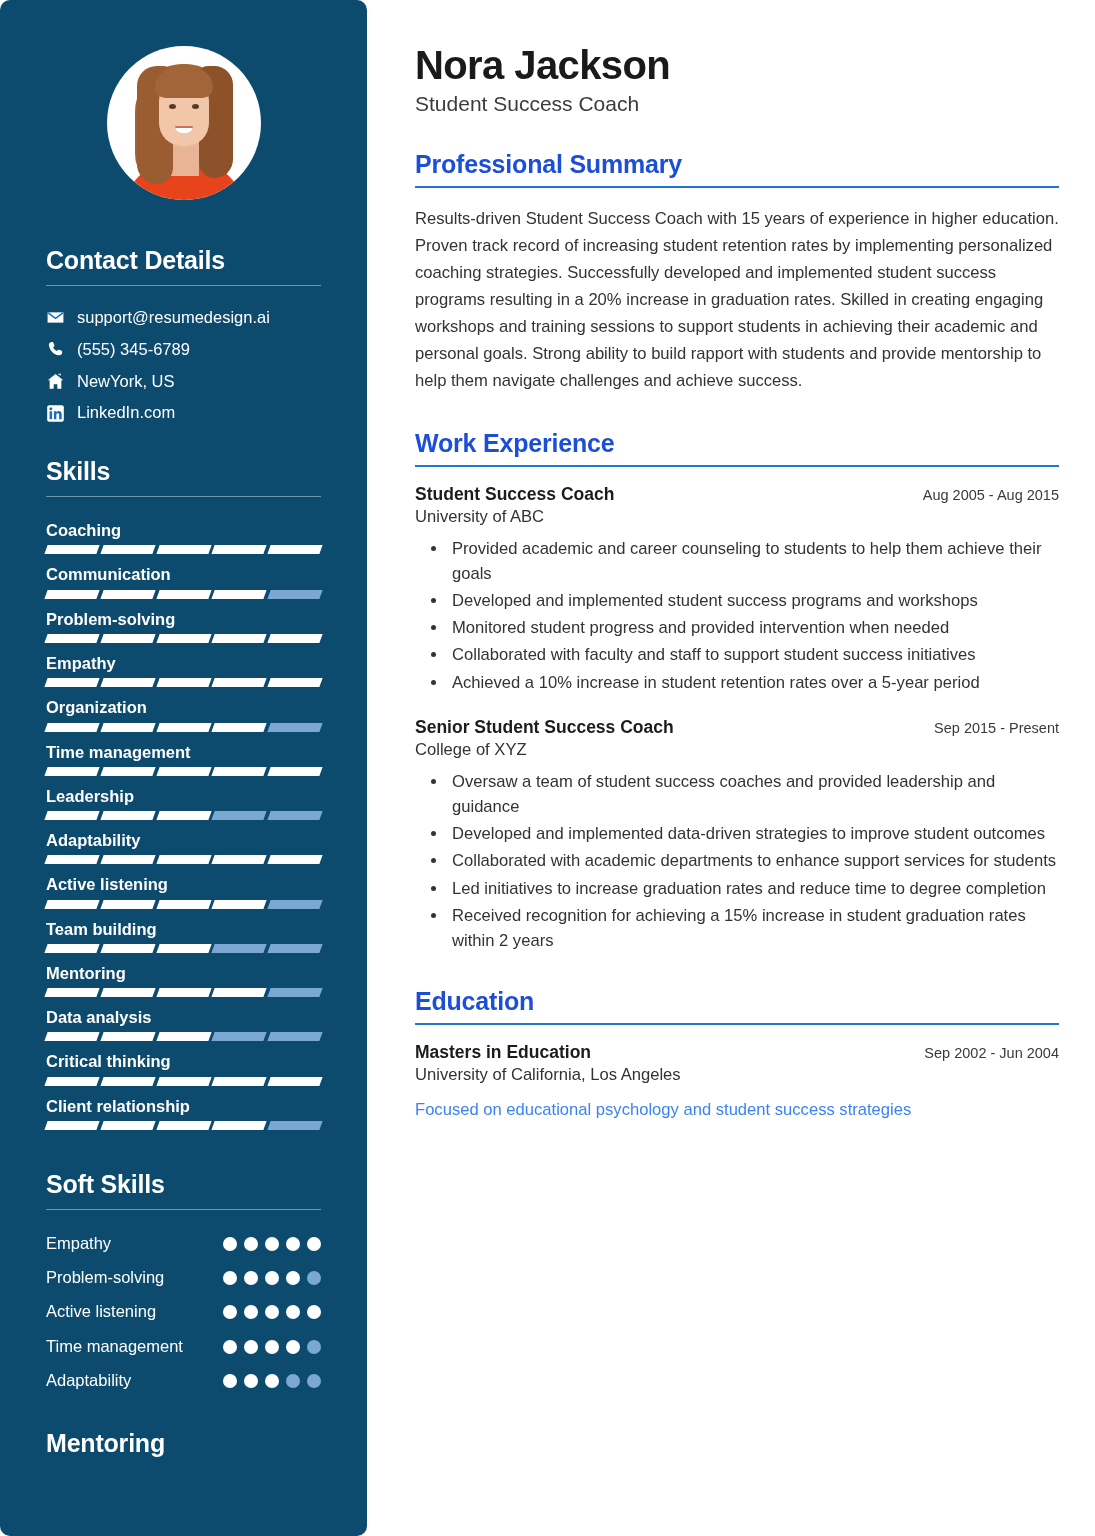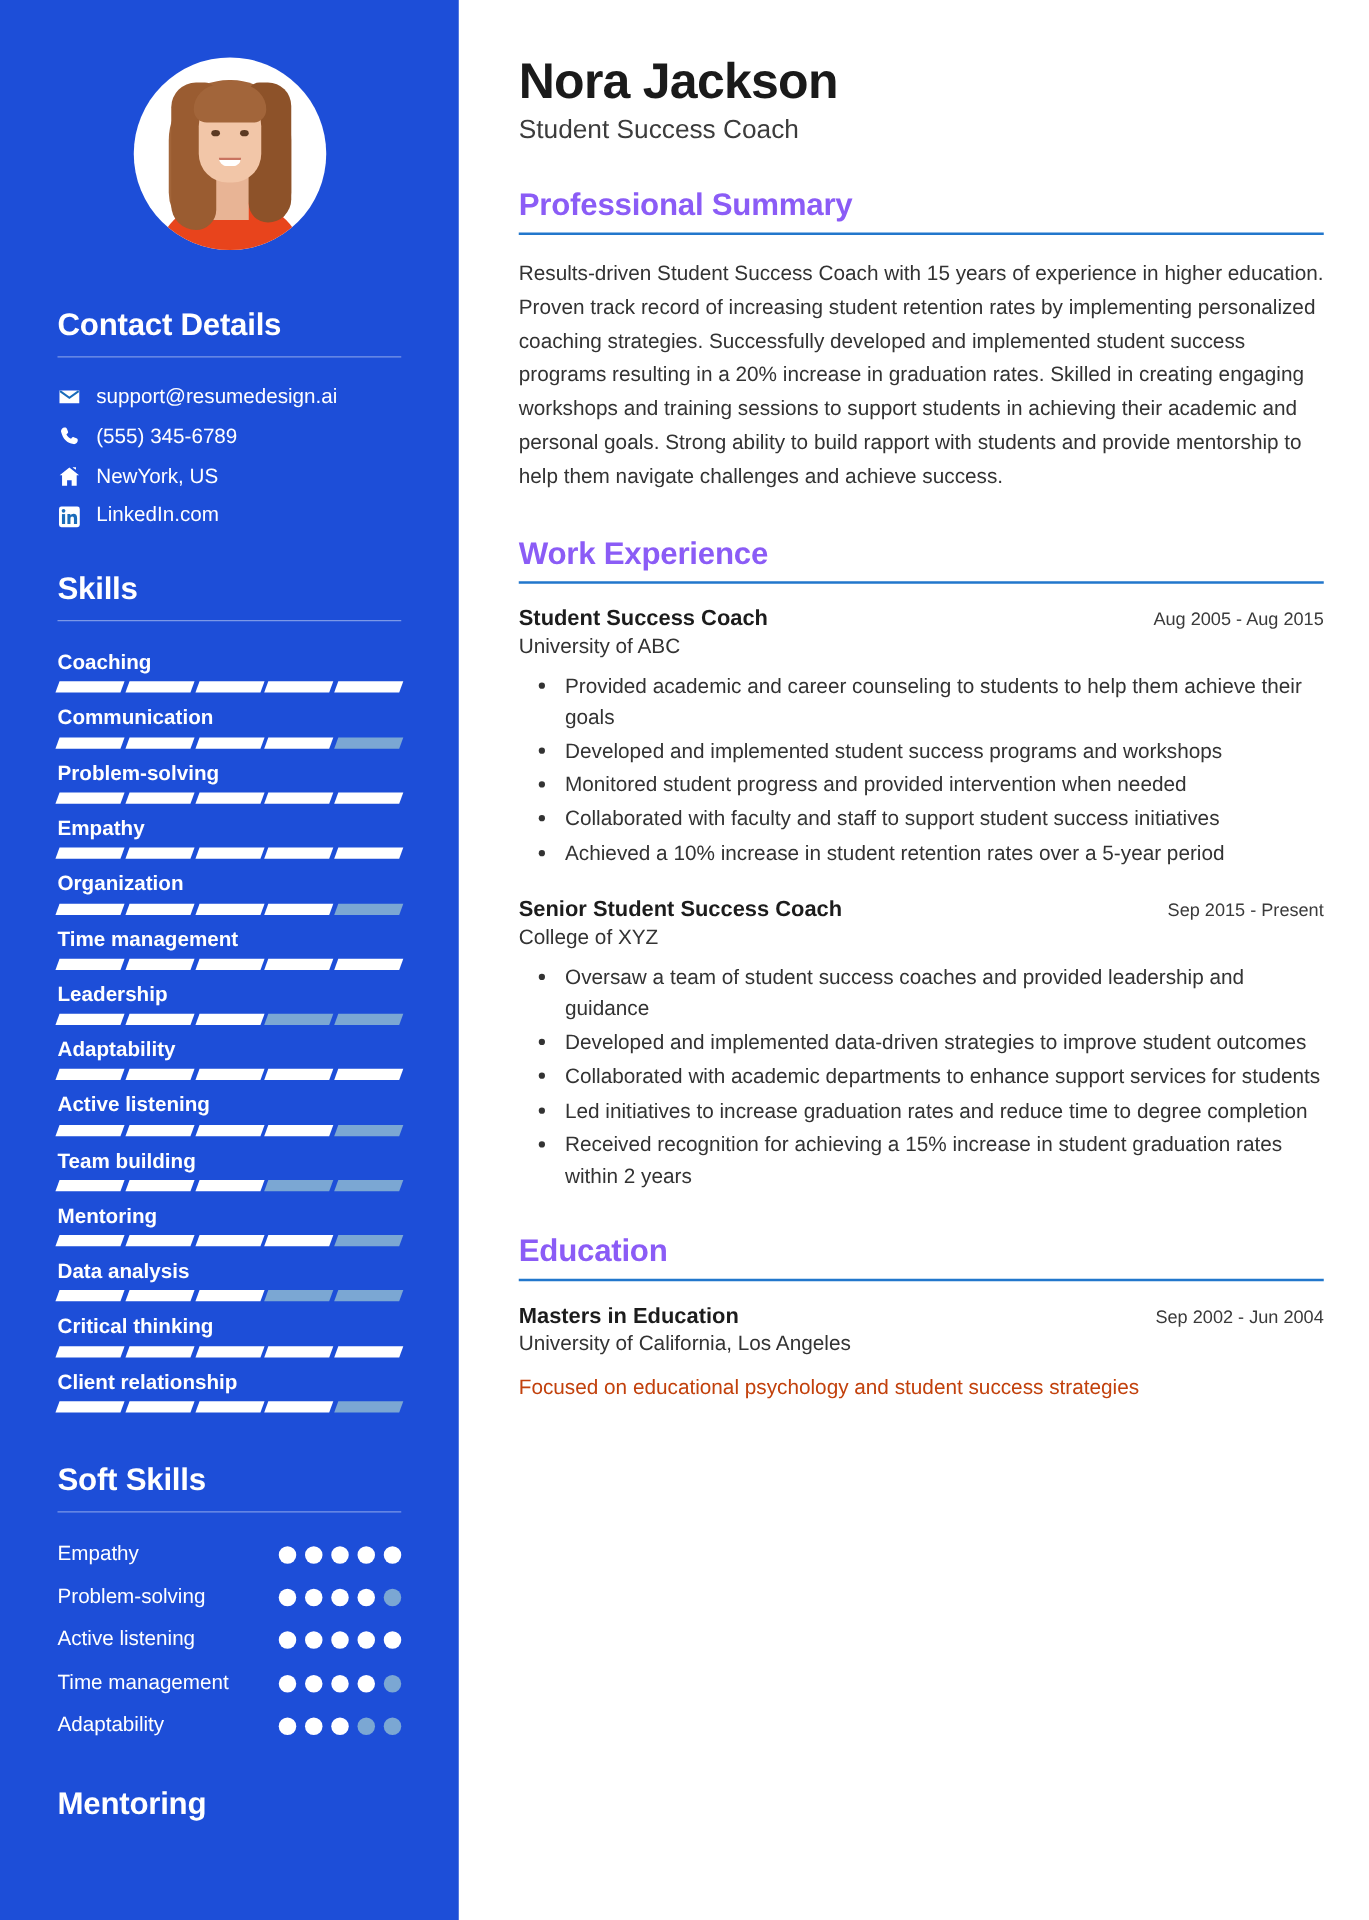--- a/index.html
+++ b/index.html
@@ -15,25 +15,26 @@
     width: 1095px;
     height: 1536px;
     display: flex;
     background: #ffffff;
   }
 
   
   .sidebar {
     width: 367px;
     min-width: 367px;
-    background: #1d4ed8;
+    background: #0c4a6e;
     color: #ffffff;
     padding: 46px 0 0 0;
     overflow: hidden;
     position: relative;
+    border-radius: 10px;
   }
   .photo-wrap {
     display: flex;
     justify-content: center;
     margin-bottom: 46px;
   }
   .photo {
     width: 154px;
     height: 154px;
     border-radius: 50%;
@@ -206,21 +207,21 @@
   .role {
     font-size: 21px;
     color: #3c3c3c;
     margin-top: 5px;
     font-weight: normal;
   }
   .sect { margin-top: 34px; }
   .sect-h {
     font-size: 25px;
     font-weight: bold;
-    color: #8b5cf6;
+    color: #1d4ed8;
     letter-spacing: -0.2px;
   }
   .sect-rule {
     height: 2px;
     background: #2277cc;
     margin-top: 7px;
     margin-bottom: 17px;
   }
   .summary {
     font-size: 16.6px;
@@ -256,21 +257,21 @@
   .bullets li {
     font-size: 16.6px;
     line-height: 1.52;
     color: #333333;
     margin-bottom: 2px;
     padding-left: 4px;
   }
   .edu-desc {
     font-size: 16.6px;
     line-height: 1.52;
-    color: #c2410c;
+    color: #3b82f6;
     margin-top: 12px;
   }
   .edu-entry { margin-bottom: 18px; }
 </style>
 </head>
 <body>
 
 <div class="page">
 
   <aside class="sidebar">

